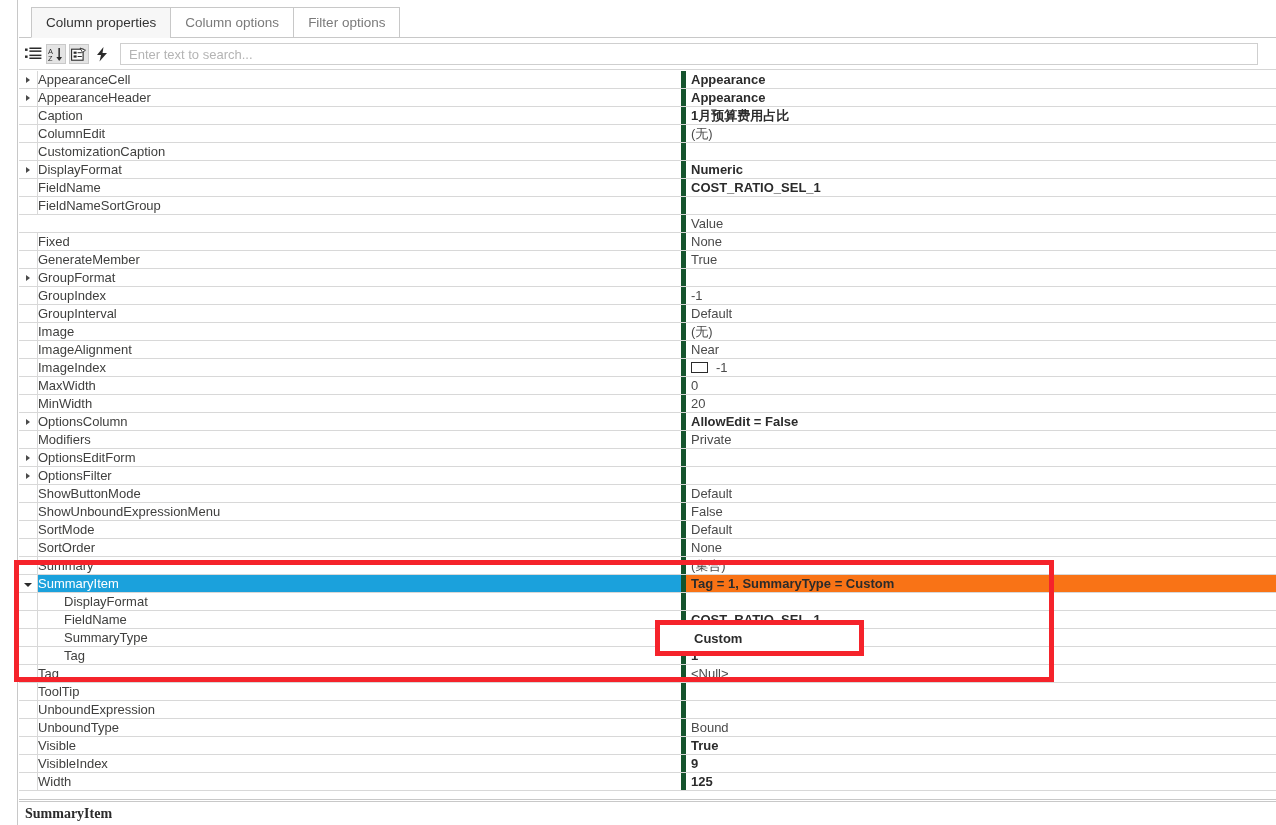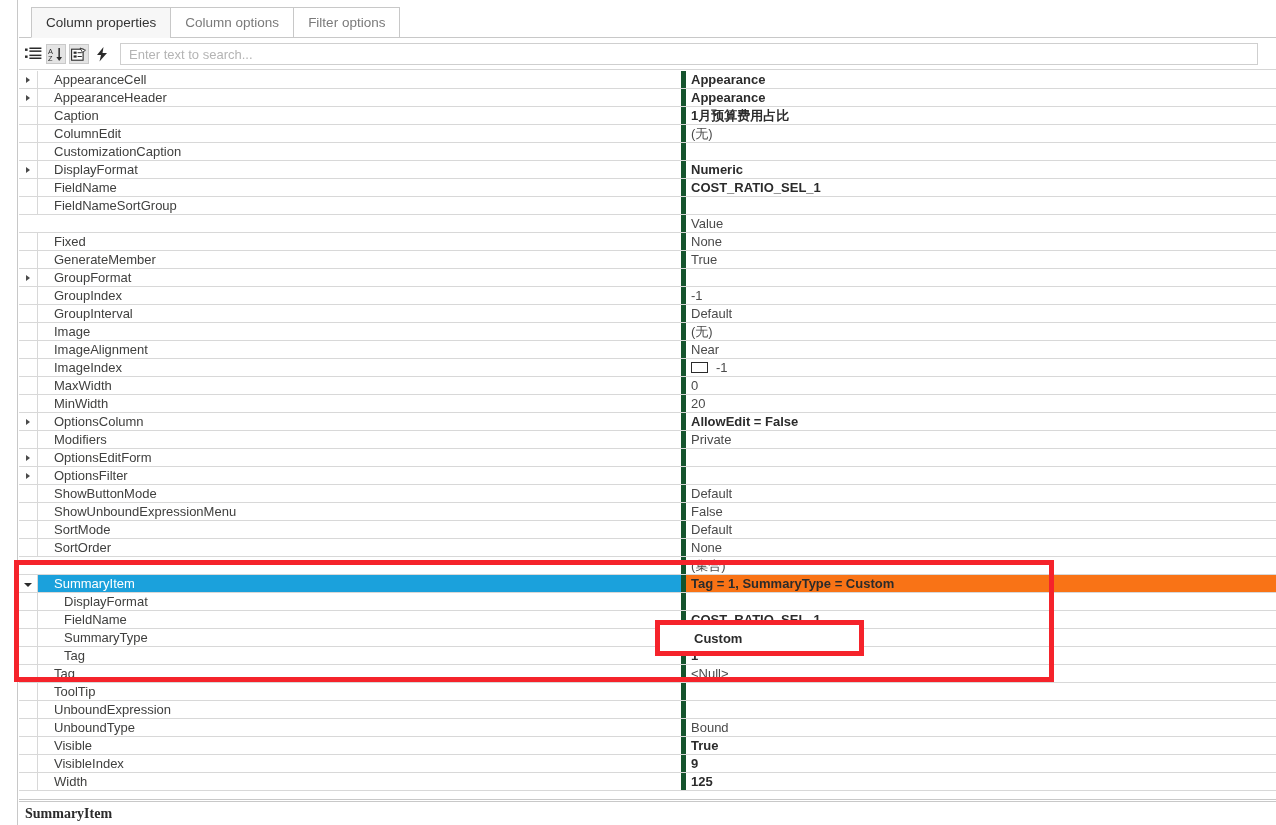--- a/index.html
+++ b/index.html
@@ -123,21 +123,21 @@
     border-top: 4px solid #ffffff;
     border-bottom: none;
     margin-top: 2px;
   }
   .namecell {
     position: absolute;
     left: 18px; top: 0;
     width: 644px; height: 17px;
     display: flex; align-items: center;
     border-left: 1px solid #d8d8d8;
-    padding-left: 16px;
+    padding-left: 0;
     font-size: 13px;
     color: #40403f;
     white-space: nowrap;
     overflow: hidden;
   }
   .valcell {
     position: absolute;
     left: 662px; top: 0;
     right: 0; height: 17px;
     display: flex; align-items: center;
@@ -563,20 +563,23 @@
         <div class="namecell">
           <span>SortOrder</span>
         </div>
         <div class="splitpad"></div>
         <div class="valcell">
           <span>None</span>
         </div>
       </div>
       <div class="row">
         <div class="expander"></div>
+        <div class="namecell">
+          <span>Summary</span>
+        </div>
         <div class="splitpad"></div>
         <div class="valcell">
           <span>(集合)</span>
         </div>
       </div>
       <div class="row selected">
         <div class="expander">
           <div class="arrow open" style="border-top-color: rgb(43, 43, 43);"></div>
         </div>
         <div class="namecell">

